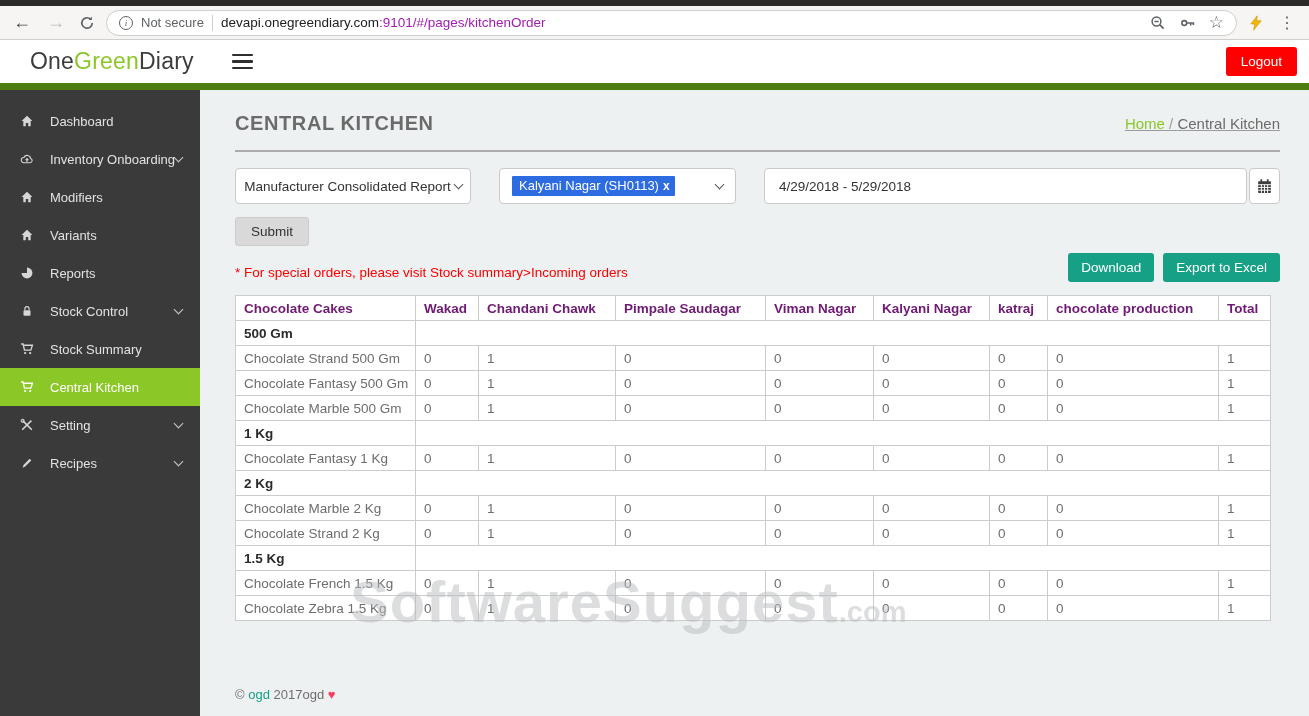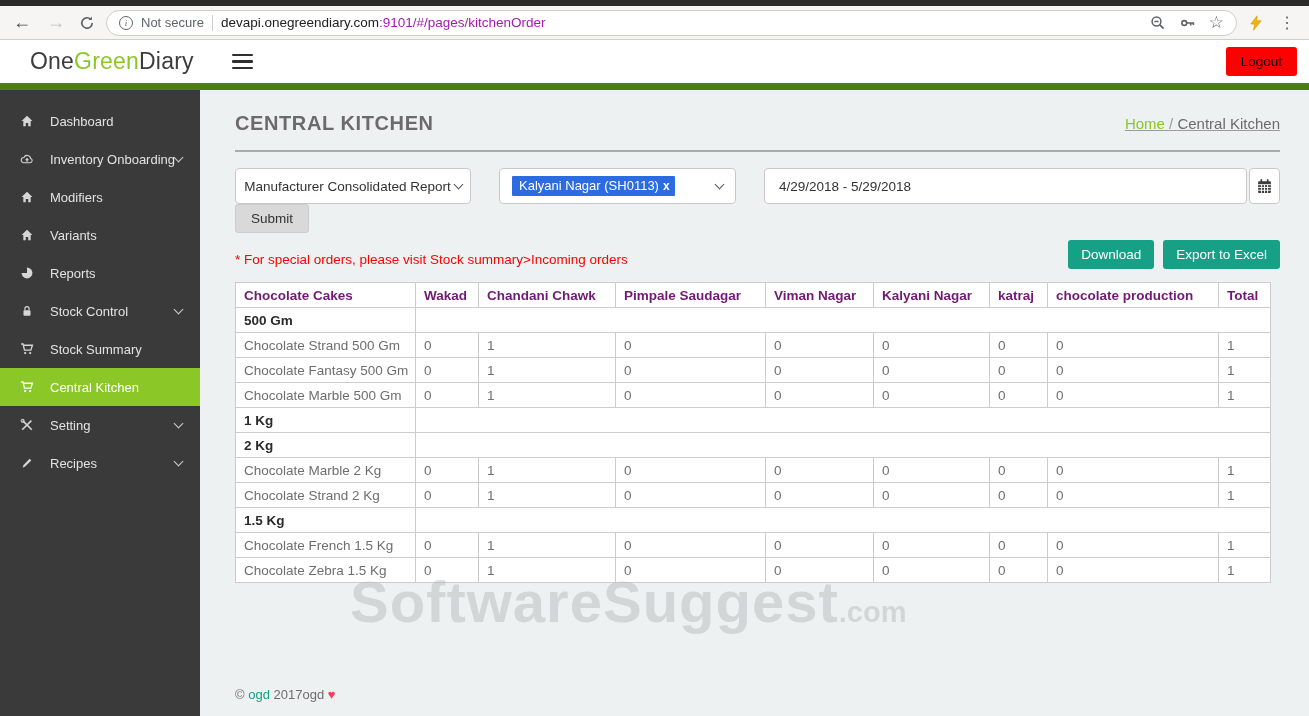--- a/index.html
+++ b/index.html
@@ -28,21 +28,21 @@
   .menu-dots { font-size:16px; color:#5f6368; padding:0 4px; cursor:pointer; }
 
   
   .app-header { height:50px; background:#fff; display:flex; align-items:center;
                 border-bottom:7px solid #4d7c0f; padding:0 12px 0 30px; }
   .logo { font-size:23px; font-weight:500; letter-spacing:0.2px; color:#3c3c3c; width:180px; }
   .logo .green { color:#8bc727; }
   .hamburger { margin-left:18px; cursor:pointer; padding:4px; }
   .hamburger span { display:block; width:21px; height:2.5px; background:#2f2f2f; margin:4px 0; border-radius:1px; }
   .header-spacer { flex:1; }
-  .logout-btn { background:#ff0000; color:#000000; font-size:13.5px; border:none; border-radius:3px;
+  .logout-btn { background:#ff0000; color:#ffffff; font-size:13.5px; border:none; border-radius:3px;
                 padding:7px 15px; cursor:pointer; }
 
   
   .shell { display:flex; height:626px; }
 
   
   .sidebar { width:200px; background:#3a3a3a; flex:0 0 200px; padding-top:12px; }
   .side-item { height:38px; display:flex; align-items:center; padding:0 14px 0 19px;
                color:#e2e2e2; font-size:13px; cursor:pointer; position:relative; }
   .side-item.active { background:#8bc727; color:#fff; }
@@ -72,21 +72,21 @@
               transform:rotate(45deg); margin-top:-4px; flex:0 0 auto; }
   .tag { background:#2d6ce0; color:#fff; font-size:13px; padding:2px 5px 3px 7px; border-radius:1px;
          display:flex; align-items:center; gap:4px; white-space:nowrap; }
   .tag-x { font-weight:bold; font-size:12px; cursor:pointer; line-height:1; }
   .date-wrap { display:flex; align-items:stretch; gap:2px; flex:1; }
   .ctl-date { flex:1; padding:0 14px; cursor:text; }
   .cal-btn { width:31px; background:#fff; border:1px solid #c9c9c9; border-radius:4px;
              display:flex; align-items:center; justify-content:center; color:#3d3d3d; cursor:pointer; }
   .cal-btn svg { width:17px; height:17px; }
 
-  .submit-row { }
+  .submit-row { margin-top:13px; }
   .submit-btn { background:#d9d9d9; border:1px solid #cccccc; border-radius:3px; color:#333;
                 font-size:13.5px; padding:6px 15px; cursor:pointer; }
 
   .note-row { margin-top:7px; display:flex; justify-content:space-between; align-items:flex-end; }
   .note { font-size:13.5px; color:#ff0000; padding-bottom:2px; }
   .action-btns { display:flex; gap:9px; }
   .teal-btn { background:#16a085; color:#fff; border:none; border-radius:3px; font-size:13.5px;
               padding:7px 13px; cursor:pointer; }
 
   
@@ -375,20 +375,31 @@
               <td class="val-cell">0</td>
               <td class="val-cell">0</td>
               <td class="val-cell">0</td>
               <td class="val-cell">1</td>
             </tr>
             <tr>
               <td class="section-cell">1 Kg</td>
               <td class="section-rest" colspan="8"></td>
             </tr>
             <tr>
+              <td class="name-cell">Chocolate Fantasy 1 Kg</td>
+              <td class="val-cell">0</td>
+              <td class="val-cell">1</td>
+              <td class="val-cell">0</td>
+              <td class="val-cell">0</td>
+              <td class="val-cell">0</td>
+              <td class="val-cell">0</td>
+              <td class="val-cell">0</td>
+              <td class="val-cell">1</td>
+            </tr>
+            <tr>
               <td class="section-cell">2 Kg</td>
               <td class="section-rest" colspan="8"></td>
             </tr>
             <tr>
               <td class="name-cell">Chocolate Marble 2 Kg</td>
               <td class="val-cell">0</td>
               <td class="val-cell">1</td>
               <td class="val-cell">0</td>
               <td class="val-cell">0</td>
               <td class="val-cell">0</td>

